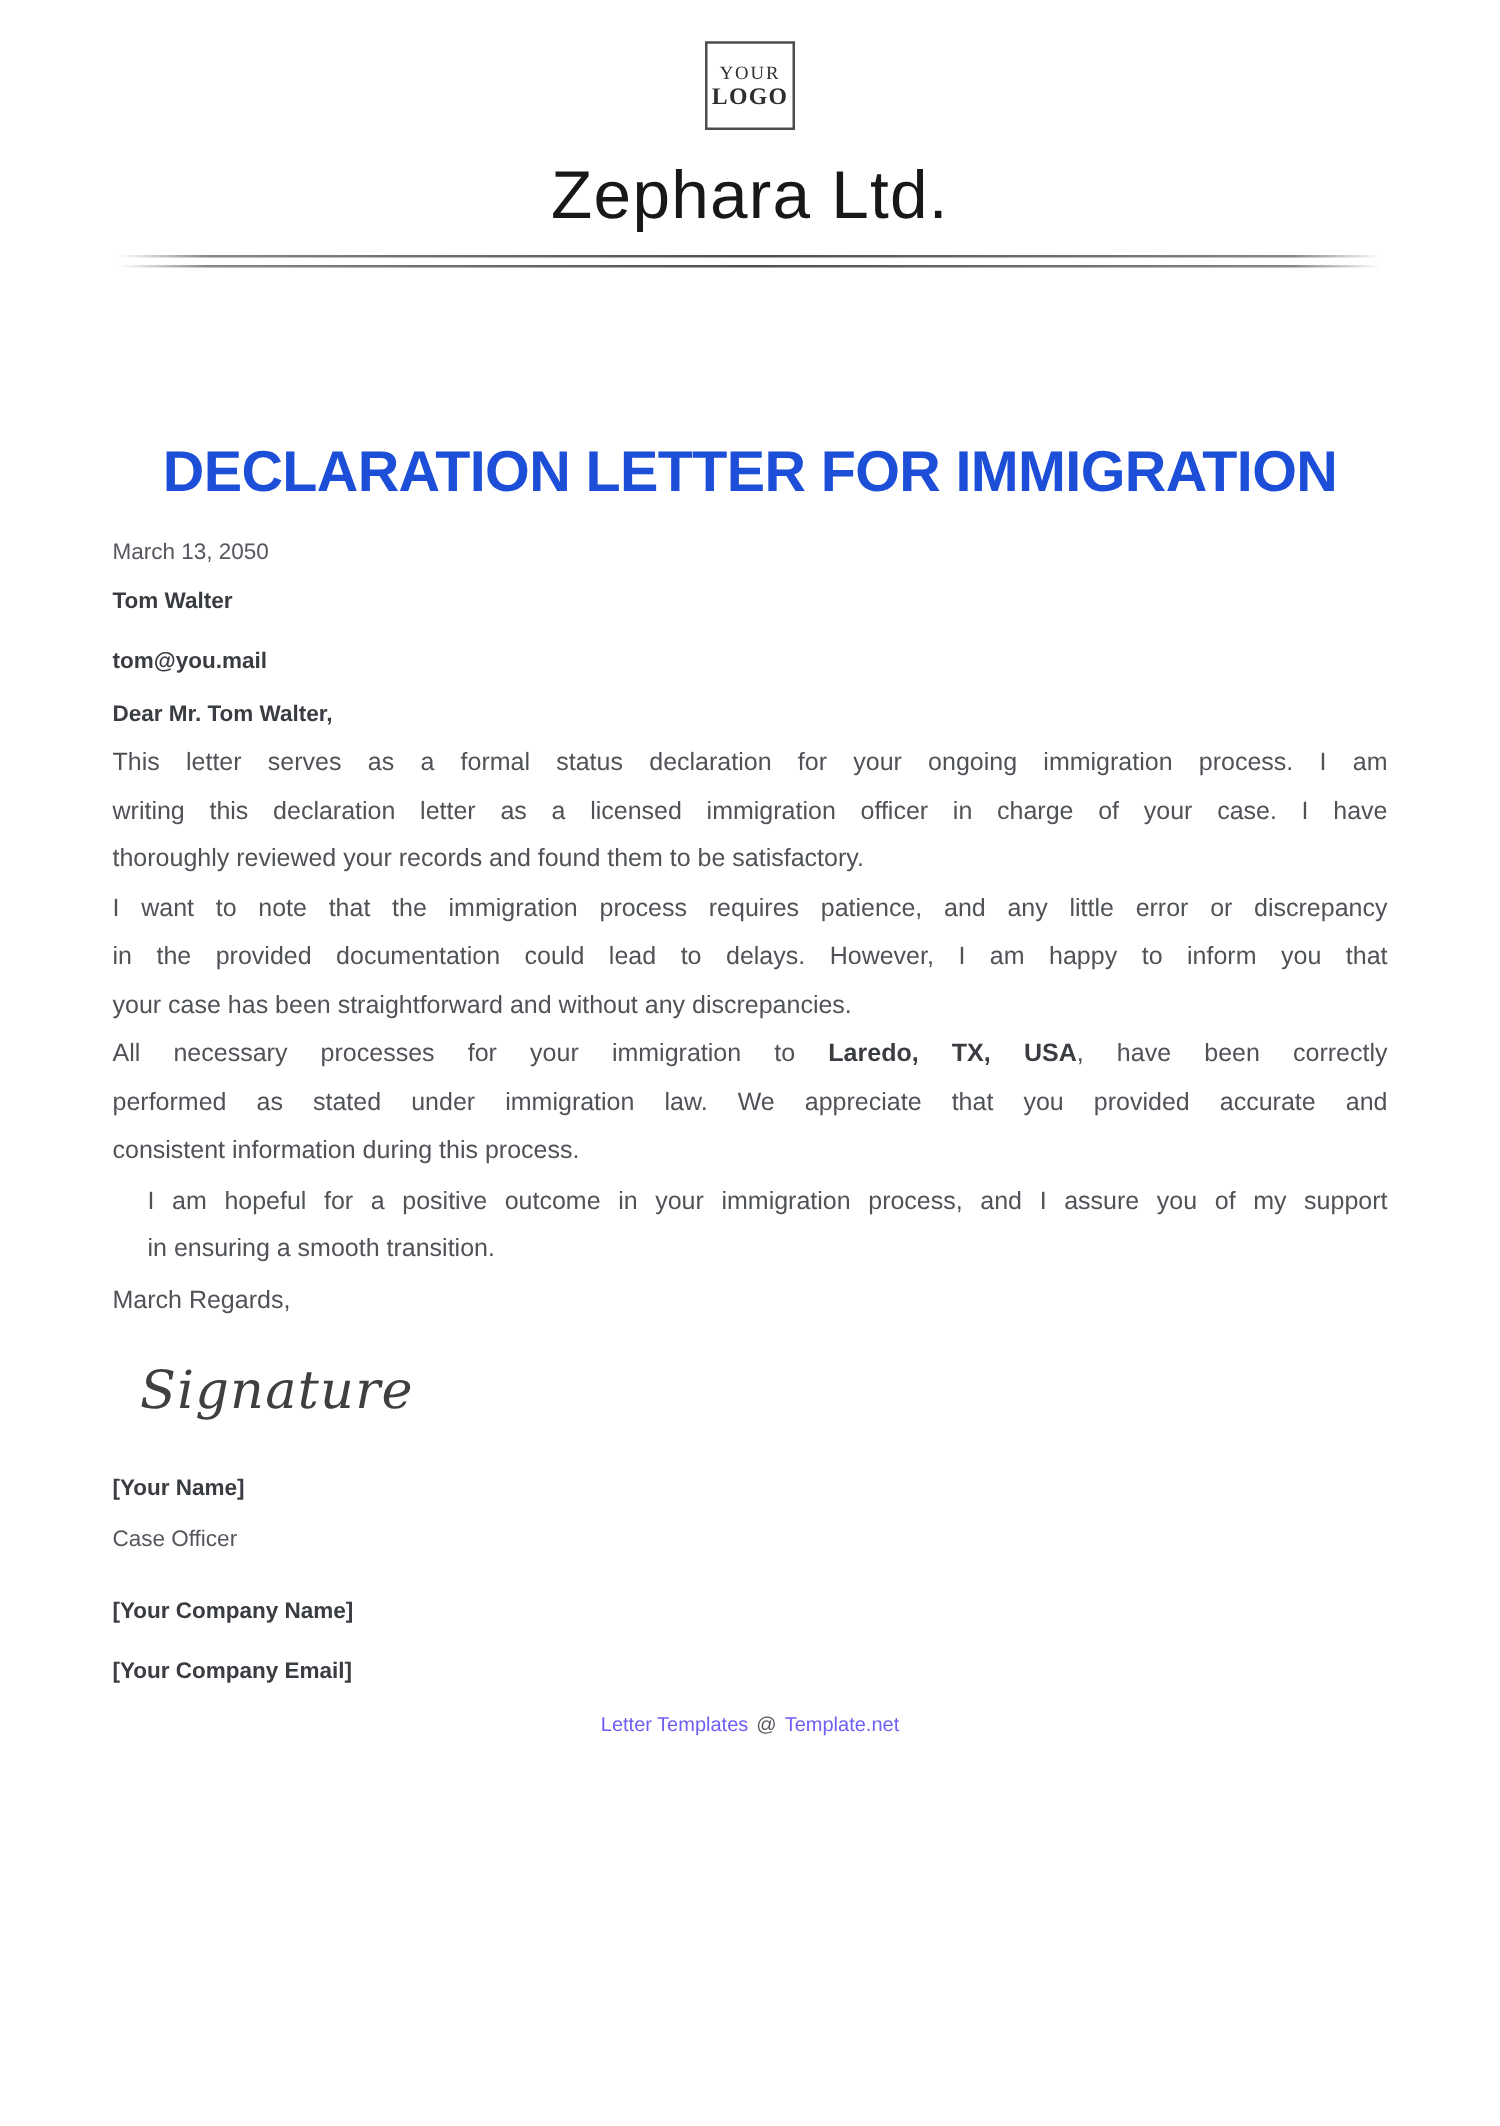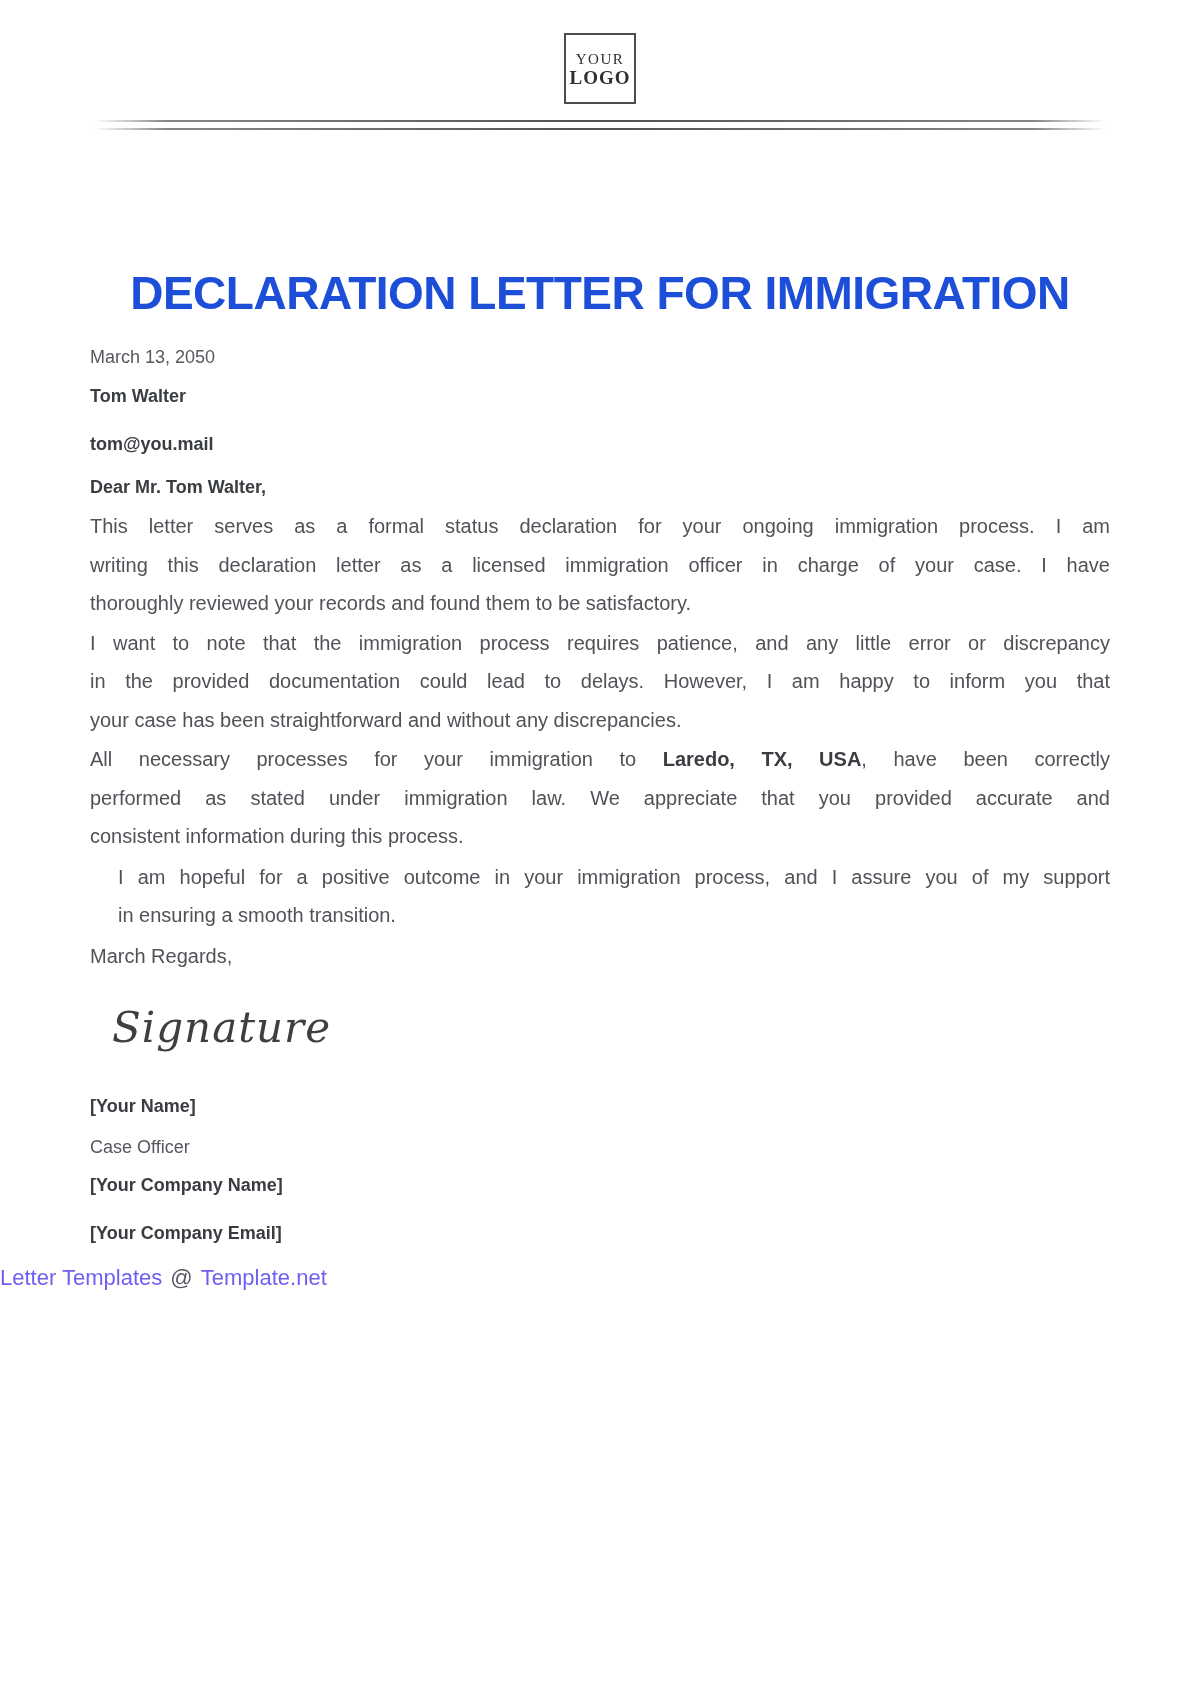--- a/index.html
+++ b/index.html
@@ -106,47 +106,48 @@
     font-family: "DejaVu Serif", serif;
     font-style: italic;
     font-size: 42px;
     line-height: 60px;
     color: #3f3f3f;
     letter-spacing: 1px;
   }
 
   .sender-name    { margin-top: 29px; }
   .sender-title   { margin-top: 2px;  color: #55585e; }
-  .sender-company { margin-top: 0; }
+  .sender-company { margin-top: 19px; }
   .sender-email   { margin-top: 9px; }
 
   
   .footer-credit {
     margin-top: 7px;
-    text-align: left;
-    font-size: 22px;
+    text-align: center;
+    font-size: 16px;
     line-height: 38.5px;
   }
   .footer-credit a {
     color: #6f5ef2;
     text-decoration: none;
     cursor: pointer;
   }
   .footer-at { color: #55585e; padding: 0 2px; }
 </style>
 </head>
 <body>
 
 <div class="page">
 
   <div>
     <div class="logo-box">
       <div class="logo-your">YOUR</div>
       <div class="logo-logo">LOGO</div>
     </div>
+    <div class="company-name">Zephara Ltd.</div>
     <div class="divider divider-top"></div>
     <div class="divider divider-bottom"></div>
   </div>
 
   <div class="letter-title">DECLARATION LETTER FOR IMMIGRATION</div>
 
   <div class="content">
 
     <div class="iline date">March 13, 2050</div>
     <div class="iline b-dark recipient-name">Tom Walter</div>

